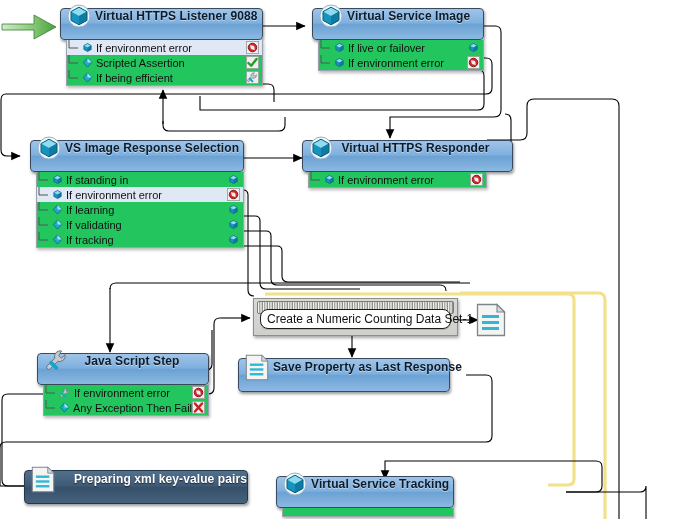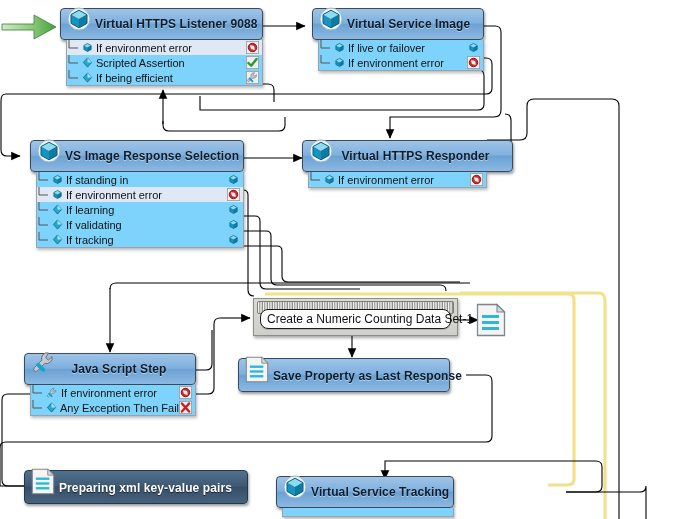--- a/index.html
+++ b/index.html
@@ -9,43 +9,43 @@
     font-family:"Liberation Sans", sans-serif;
     -webkit-font-smoothing:antialiased;
   }
   #canvas{position:absolute;inset:0;width:689px;height:519px;overflow:hidden;background:#fff;}
   #wires{position:absolute;left:0;top:0;width:689px;height:519px;pointer-events:none;}
 
   
   .node{position:absolute;}
   .node .hdr{
     position:relative;box-sizing:border-box;
-    height:32px;display:flex;align-items:flex-end;
+    height:32px;display:flex;align-items:center;
     border:1px solid #3a4a5c;border-radius:4px;
     background:linear-gradient(to bottom,#9fc4e8 0%,#7fb0de 46%,#6ba2d4 52%,#8cb9e2 100%);
     box-shadow:1px 2px 3px rgba(0,0,0,.40);
-    padding:0 8px 8px 6px;
+    padding:0 8px 16px 6px;
   }
   .node.dark .hdr{
     background:linear-gradient(to bottom,#52708c 0%,#3e5a75 46%,#36506a 52%,#47627c 100%);
     border-color:#24384b;
   }
   .node .hdr .title{
     font-size:12px;font-weight:bold;color:#0d1b2a;letter-spacing:.1px;
     white-space:nowrap;text-shadow:0 1px 0 rgba(255,255,255,.45);
     margin:0 auto;padding:0 10px 0 4px;
   }
-  .node.dark .hdr .title{color:#ffffff;text-shadow:0 1px 1px rgba(0,0,0,.6);}
+  .node.dark .hdr .title{color:#ffffff;text-shadow:0 1px 1px rgba(0,0,0,.6);margin-left:15px;}
 
   
   .children{
     position:relative;box-sizing:border-box;
     margin-left:6px;
     border:1px solid #9aa3ab;border-top:none;
-    background:#7dd3fc;
+    background:#22c55e;
     box-shadow:1px 2px 3px rgba(0,0,0,.28);
   }
   .crow{
     position:relative;display:flex;align-items:center;height:15px;
     font-size:11px;color:#111;white-space:nowrap;padding-left:4px;
   }
   .crow.sel{background:#dfe8f4;}
   .crow .lbl{padding-left:3px;}
   .crow .rightbox{
     position:absolute;right:2px;top:0;height:15px;width:15px;
@@ -514,21 +514,21 @@
       <svg width="30" height="34" viewBox="0 0 30 34">
         <path d="M1.5 1.5 L21 1.5 L28.5 9 L28.5 32.5 L1.5 32.5 Z" fill="#f4f5f2" stroke="#7d858c" stroke-width="1.3"></path>
         <path d="M21 1.5 L21 9 L28.5 9 Z" fill="#d6dadd" stroke="#7d858c" stroke-width="1.1"></path>
         <rect x="6" y="12" width="17" height="3" fill="#2fb7d8"></rect>
         <rect x="6" y="18" width="17" height="3" fill="#2fb7d8"></rect>
         <rect x="6" y="24" width="17" height="3" fill="#2fb7d8"></rect>
       </svg>
     </span>
   </div>
 
-  <div class="node" id="n4" style="left:24px;top:353px;width:172px;">
+  <div class="node" id="n4" style="left:37px;top:353px;width:172px;">
     <div class="hdr">
       <span class="ico">
         <svg width="26" height="26" viewBox="0 0 26 26">
           <path d="M17.5 3 a5.6 5.6 0 0 0 -6.7 7.2 L3.2 17.8 a2.2 2.2 0 0 0 3.1 3.1 l7.5 -7.6 a5.6 5.6 0 0 0 7.2 -6.7 L17.4 10.2 L14.8 7.6 Z" fill="#c3cad0" stroke="#6a737a" stroke-width="1"></path>
           <path d="M7.2 14.8 l5 5" stroke="#15a4cb" stroke-width="4" stroke-linecap="round"></path>
         </svg>
       </span>
       <span class="title">Java Script Step</span>
     </div>
     <div class="children" style="width:166px;">

